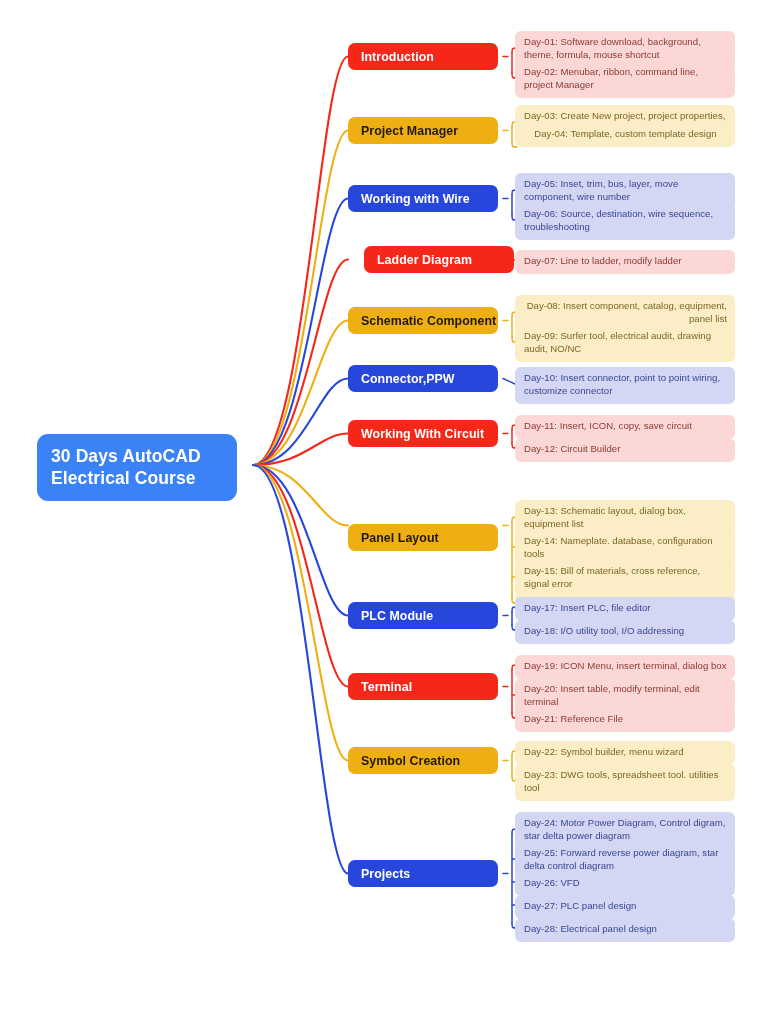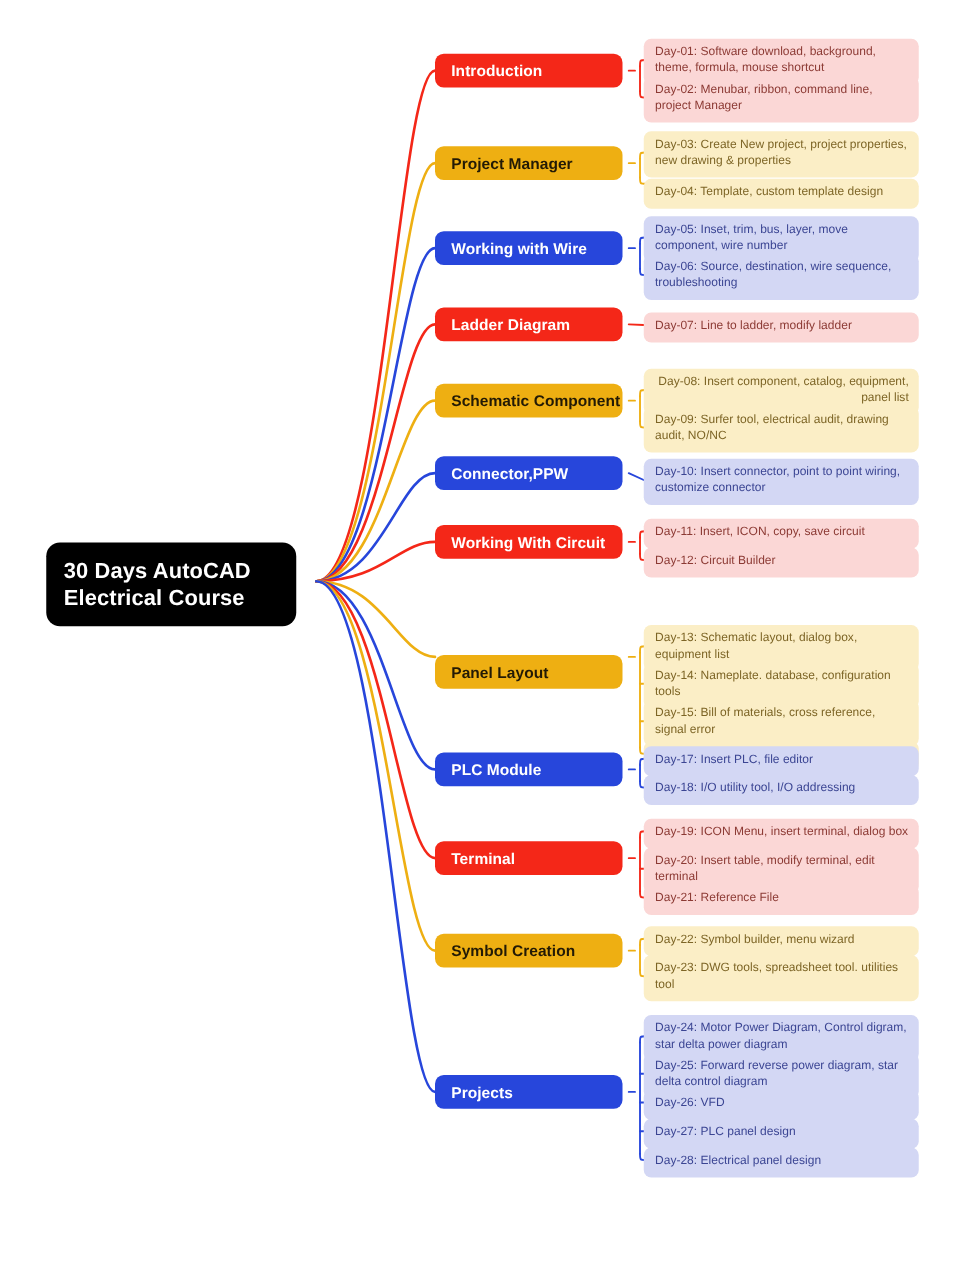--- a/index.html
+++ b/index.html
@@ -12,21 +12,21 @@
   }
   #canvas{position:absolute;inset:0;width:768px;height:1024px;}
   #links{position:absolute;left:0;top:0;width:768px;height:1024px;pointer-events:none;}
 
   
   .root{
     position:absolute;
     left:37px;top:434px;
     width:200px;
     box-sizing:border-box;
-    background:#000000;
+    background:#3b82f6;
     color:#ffffff;
     border-radius:11px;
     padding:11px 14px;
     font-size:17.5px;
     font-weight:bold;
     line-height:1.28;
     letter-spacing:.1px;
   }
 
   
@@ -152,27 +152,27 @@
   <div id="nodes">
       <div class="branch red" style="top: 43px;">
         <span>Introduction</span>
       </div>
       <div class="leaf red" style="top: 31px; min-height: 34px;"><span>Day-01: Software download, background, theme, formula, mouse shortcut</span></div>
       <div class="leaf red" style="top: 61px; min-height: 34px;"><span>Day-02: Menubar, ribbon, command line, project Manager</span></div>
       <div class="branch yellow" style="top: 117px;">
         <span>Project Manager</span>
       </div>
       <div class="leaf yellow" style="top: 105px; min-height: 34px;"><span>Day-03: Create New project, project properties, new drawing &amp; properties</span></div>
-      <div class="leaf yellow" style="top: 143px; min-height: 20px;"><span>Day-04: Template, custom template design</span></div>
+      <div class="leaf yellow" style="top: 123px; min-height: 20px; text-align: center;"><span>Day-04: Template, custom template design</span></div>
       <div class="branch blue" style="top: 185px;">
         <span>Working with Wire</span>
       </div>
       <div class="leaf blue" style="top: 173px; min-height: 34px;"><span>Day-05: Inset, trim, bus, layer, move component, wire number</span></div>
       <div class="leaf blue" style="top: 203px; min-height: 34px;"><span>Day-06: Source, destination, wire sequence, troubleshooting</span></div>
-      <div class="branch red" style="top: 246px;">
+      <div class="branch red" style="top: 246px; margin-left: 16px;">
         <span>Ladder Diagram</span>
       </div>
       <div class="leaf red" style="top: 250px; min-height: 20px;"><span>Day-07: Line to ladder, modify ladder</span></div>
       <div class="branch yellow" style="top: 307px;">
         <span>Schematic Component</span>
       </div>
       <div class="leaf yellow" style="top: 295px; min-height: 34px; text-align: right;"><span>Day-08: Insert component, catalog, equipment, panel list</span></div>
       <div class="leaf yellow" style="top: 325px; min-height: 34px;"><span>Day-09: Surfer tool, electrical audit, drawing audit, NO/NC</span></div>
       <div class="branch blue" style="top: 365px;">
         <span>Connector,PPW</span>

